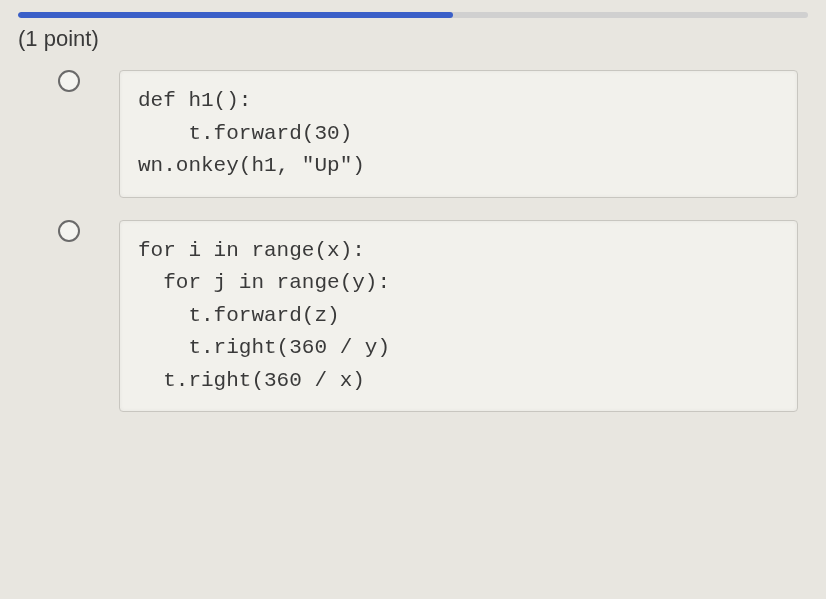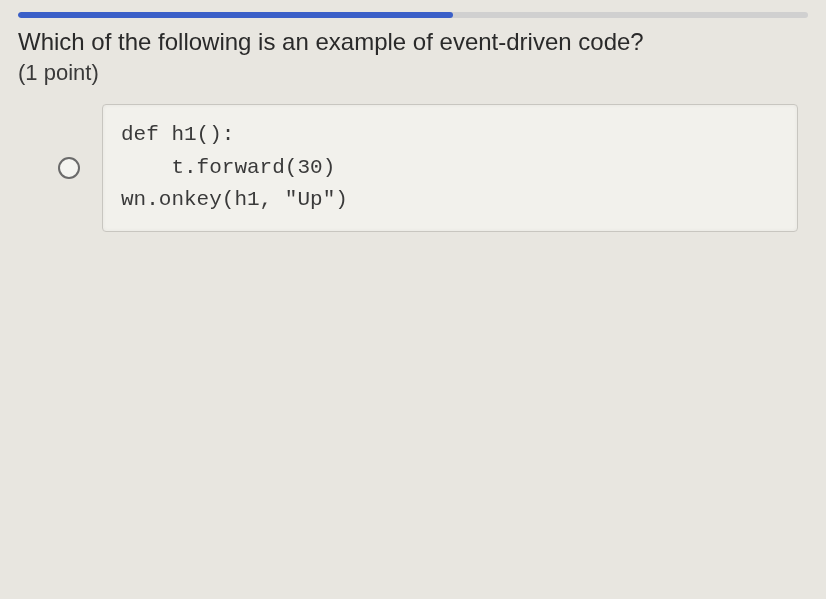--- a/index.html
+++ b/index.html
@@ -41,22 +41,21 @@
     font-size: 22px;
     color: #3a3a3a;
     margin-top: 2px;
   }
   .options {
     padding-left: 40px;
     padding-right: 10px;
   }
   .option {
     display: flex;
-    align-items: center;
-    gap: 22px;
+    gap: 39px;
     margin-bottom: 22px;
   }
   .radio {
     width: 22px;
     height: 22px;
     border: 2px solid #6a6a6a;
     border-radius: 50%;
     flex-shrink: 0;
     background: #f4f4f0;
   }
@@ -75,27 +74,34 @@
   }
 </style>
 </head>
 <body>
 
 <div class="progress-bar">
   <div class="progress-fill" style="width: 55%;"></div>
 </div>
 
 <div class="question-block">
-  <div class="question-text">Which of the following is an example of event-driven code?</div>
   <div class="points">(1 point)</div>
 </div>
 
 <div class="options">
 
   <div class="option">
     <div class="radio"></div>
     <div class="code-box">def h1():
     t.forward(30)
 wn.onkey(h1, "Up")</div>
   </div>
 
+  <div class="option">
+    <div class="radio"></div>
+    <div class="code-box">for i in range(x):
+  for j in range(y):
+    t.forward(z)
+    t.right(360 / y)
+  t.right(360 / x)</div>
+  </div>
 
 </div>
 
 </body></html>

